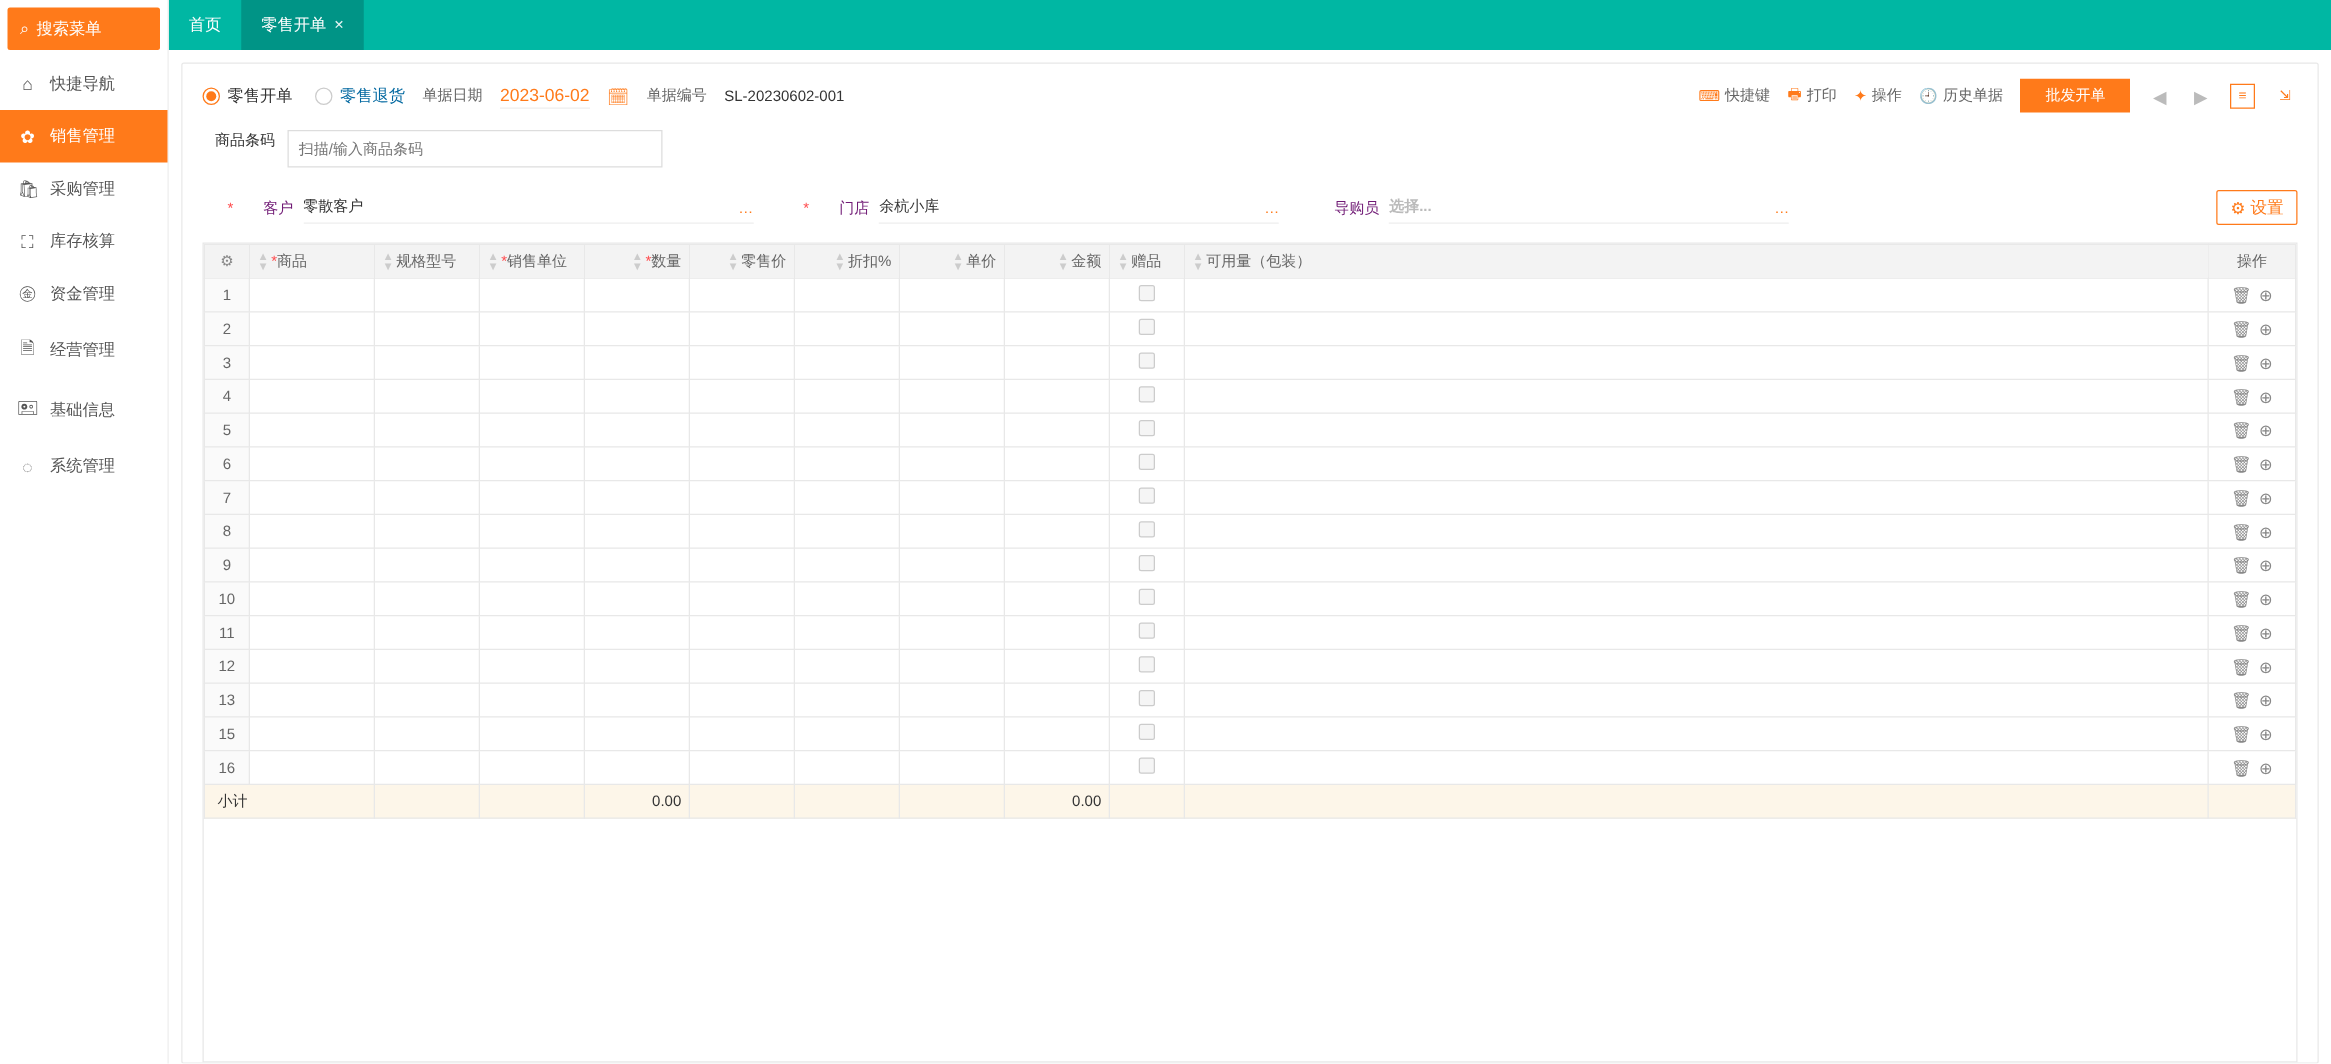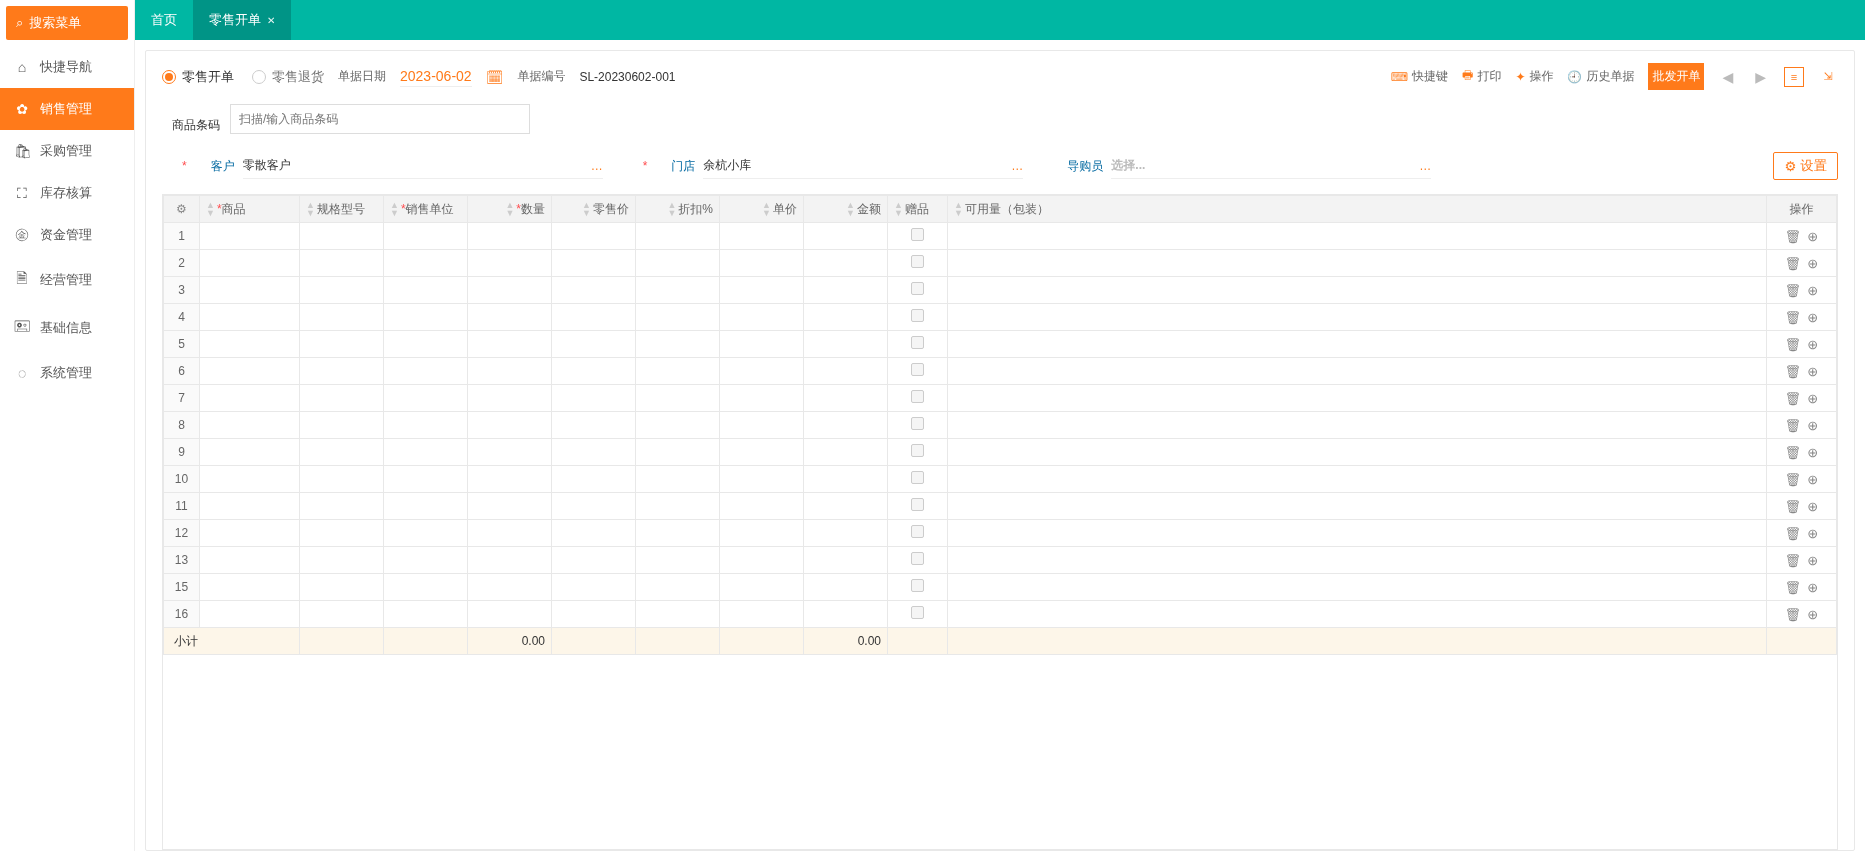--- a/index.html
+++ b/index.html
@@ -17,35 +17,35 @@
 .tab .close { font-size: 10px; opacity: .9; }
 .content { flex: 1; padding: 10px 10px 0 10px; overflow: hidden; display: flex; flex-direction: column; }
 .panel { background: #fff; border: 1px solid #e8e8e8; border-radius: 2px; padding: 12px 16px 0 16px; flex: 1; display: flex; flex-direction: column; overflow: hidden; }
 .top-row { display: flex; align-items: center; justify-content: space-between; margin-bottom: 14px; }
 .left-group, .right-group { display: flex; align-items: center; gap: 14px; }
 .radio-group { display: flex; align-items: center; gap: 18px; }
 .radio { display: flex; align-items: center; gap: 6px; cursor: pointer; font-size: 13px; }
 .radio .circle { width: 14px; height: 14px; border: 1px solid #ccc; border-radius: 50%; display: inline-flex; align-items: center; justify-content: center; }
 .radio.selected .circle { border-color: #ff7a1a; }
 .radio.selected .dot { width: 8px; height: 8px; background: #ff7a1a; border-radius: 50%; display: block; }
-.radio.unselected { color: #737373; }
+.radio.unselected { color: #0369a1; }
 .meta-label { color: #666; font-size: 12px; }
 .meta-date { color: #ff7a1a; font-size: 14px; border-bottom: 1px solid #eee; padding: 2px 0; }
 .meta-date-icon { color: #ff7a1a; font-size: 14px; }
 .tool-link { display: flex; align-items: center; gap: 4px; color: #666; cursor: pointer; font-size: 12px; }
 .tool-link .ico { color: #ff7a1a; }
-.btn-primary { background: #ff7a1a; color: #fff; padding: 5px 4px; border: none; cursor: pointer; font-size: 12px; }
+.btn-primary { background: #ff7a1a; color: #fff; padding: 5px 20px; border: none; cursor: pointer; font-size: 12px; }
 .nav-arrow { color: #bbb; padding: 0 4px; font-size: 14px; cursor: pointer; }
 .nav-icon-box { width: 20px; height: 20px; border: 1px solid #ff7a1a; color: #ff7a1a; display: inline-flex; align-items: center; justify-content: center; font-size: 11px; cursor: pointer; }
-.barcode-row { display: flex; align-items: flex-end; gap: 10px; margin-bottom: 18px; padding-left:10px;}
+.barcode-row { display: flex; align-items: flex-start; gap: 10px; margin-bottom: 18px; padding-left:10px;}
 .barcode-row input { width: 300px; height: 30px; border: 1px solid #ddd; padding: 0 8px; font-size: 12px; }
 .filter-row { display: flex; align-items: center; gap: 40px; margin-bottom: 14px; padding-left:20px;}
 .field { display: flex; align-items: center; gap: 8px; }
 .field .req { color: #ff4d4f; }
-.field .label { color: #0369a1; width: 40px; text-align: right; }
+.field .label { color: #701a75; width: 40px; text-align: right; }
 .field .value-box { min-width: 360px; padding: 4px 0; border-bottom: 1px solid #eee; display: flex; justify-content: space-between; align-items: center; }
 .field .value-box .ellipsis { color: #ff7a1a; cursor: pointer; }
 .field .placeholder { color: #bbb; font-weight: bold; }
 .settings-btn { margin-left: auto; color: #ff7a1a; border: 1px solid #ff7a1a; background: #fff; padding: 4px 10px; display: flex; align-items: center; gap: 4px; cursor: pointer; border-radius: 2px;}
 .table-wrap { flex: 1; overflow: auto; border: 1px solid #e8e8e8; position:relative;}
 table { border-collapse: collapse; width: 100%; }
 th, td { border: 1px solid #e8e8e8; font-size: 12px; height: 27px; }
 th { background: #f3f3f3; color: #666; font-weight: normal; position: sticky; top: 0; }
 th .sort { color: #ccc; font-size: 9px; display: inline-block; line-height: 8px; vertical-align: middle; margin-right:2px;}
 th .sort span{display:block;}

